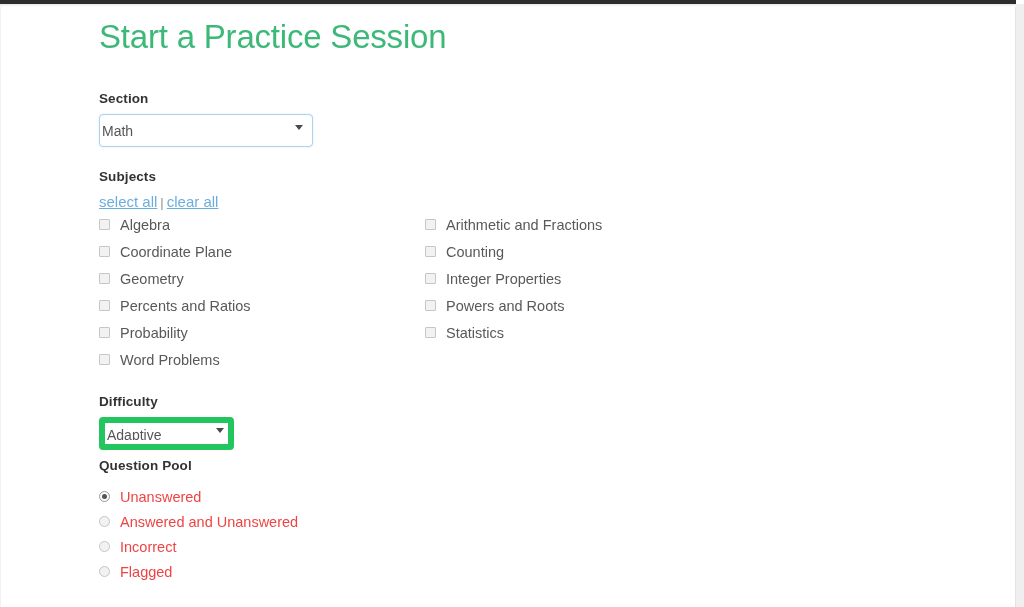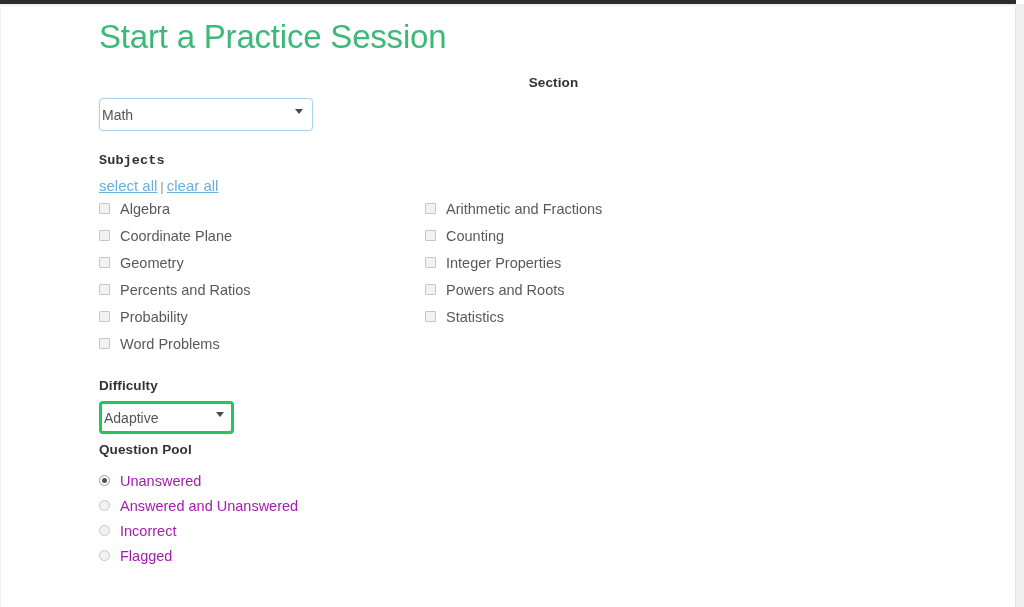--- a/index.html
+++ b/index.html
@@ -80,21 +80,21 @@
     color: #3cb878;
   }
 
   .field-label {
     font-size: 13.5px;
     font-weight: bold;
     color: #333333;
     letter-spacing: 0.1px;
   }
 
-  .section-label { margin-top: 15px; text-align: center; }
+  .section-label { margin-top: 31px; }
 
   select.styled-select {
     display: block;
     box-sizing: border-box;
     margin-top: 8px;
     height: 33px;
     padding: 4px 24px 4px 2px;
     font-family: "Liberation Sans", sans-serif;
     font-size: 14px;
     color: #555555;
@@ -121,24 +121,24 @@
     pointer-events: none;
   }
 
   #section-select {
     width: 214px;
     border: 1px solid #a9d3ef;
     box-shadow: 0 0 2px rgba(150,195,225,0.35);
   }
   #difficulty-select {
     width: 135px;
-    border: 3px solid #22c55e;
-  }
-
-  .subjects-label { margin-top: 22px; font-family: Liberation Mono, monospace; }
+    border: 6px solid #22c55e;
+  }
+
+  .subjects-label { margin-top: 22px; }
 
   .link-row {
     margin-top: 9px;
     font-size: 13px;
     color: #8a8a8a;
   }
   .link-row a {
     color: #6aaede;
     text-decoration: underline;
     font-size: 15px;
@@ -213,21 +213,21 @@
     content: "";
     position: absolute;
     top: 2px; left: 2px;
     width: 5px; height: 5px;
     border-radius: 50%;
     background: #555555;
   }
   .radio-row label {
     margin-left: 10px;
     font-size: 14.5px;
-    color: #a21caf;
+    color: #ef4444;
     line-height: 18px;
   }
 </style>
 </head>
 <body>
 
 <div id="viewport">
 
   <div class="top-chrome"></div>
   <div class="top-chrome-shadow"></div>

